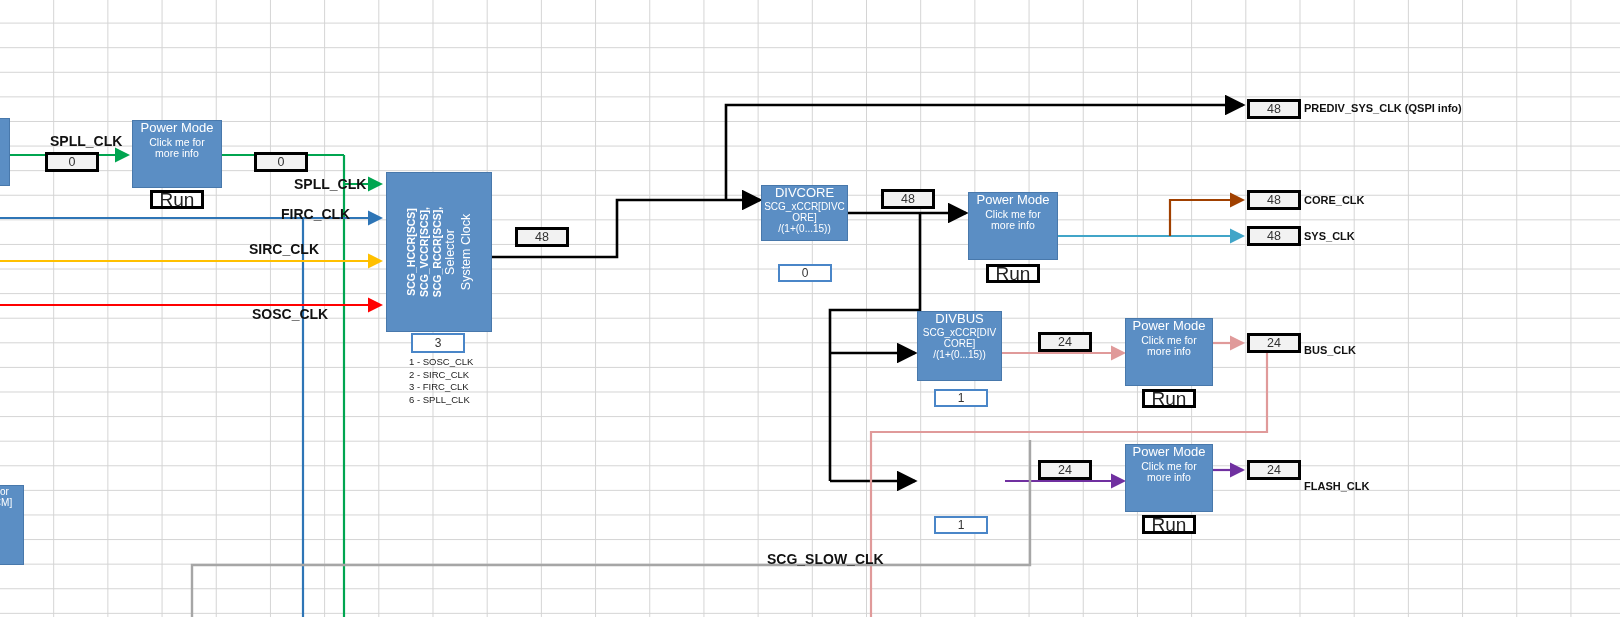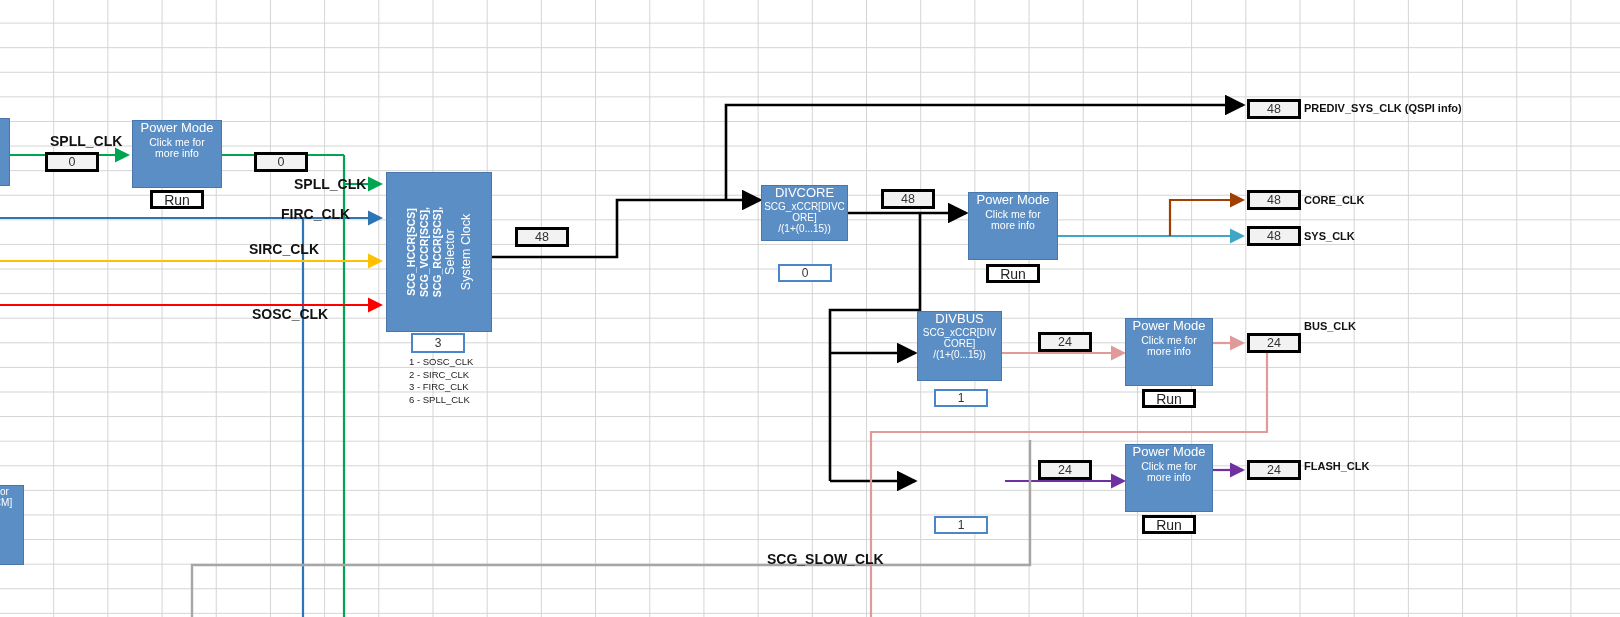--- a/index.html
+++ b/index.html
@@ -83,21 +83,21 @@
     display:flex;align-items:center;justify-content:center;
     font-size:12px;color:#333;
   }
   
   .runbox{
     position:absolute;
     background:#ffffff;
     border:3px solid #000000;
     box-sizing:border-box;
     display:flex;align-items:center;justify-content:center;
-    font-size:14px;color:#222;
+    font-size:19px;color:#222;
   }
 
   
   .siglabel{
     position:absolute;
     font-size:14px;font-weight:bold;color:#111;
     white-space:nowrap;
   }
   .outlabel{
     position:absolute;
@@ -269,18 +269,18 @@
   <div class="valbox" style="left:1247px;top:99px;width:54px;height:20px;">48</div>
   <div class="outlabel" style="left:1304px;top:102px;">PREDIV_SYS_CLK (QSPI info)</div>
 
   <div class="valbox" style="left:1247px;top:190px;width:54px;height:20px;">48</div>
   <div class="outlabel" style="left:1304px;top:194px;">CORE_CLK</div>
 
   <div class="valbox" style="left:1247px;top:226px;width:54px;height:20px;">48</div>
   <div class="outlabel" style="left:1304px;top:230px;">SYS_CLK</div>
 
   <div class="valbox" style="left:1247px;top:333px;width:54px;height:20px;">24</div>
-  <div class="outlabel" style="left:1304px;top:320px;">BUS_CLK</div>
+  <div class="outlabel" style="left:1304px;top:344px;">BUS_CLK</div>
 
   <div class="valbox" style="left:1247px;top:460px;width:54px;height:20px;">24</div>
-  <div class="outlabel" style="left:1304px;top:460px;">FLASH_CLK</div>
+  <div class="outlabel" style="left:1304px;top:480px;">FLASH_CLK</div>
 
 </div>
 
 </body></html>

